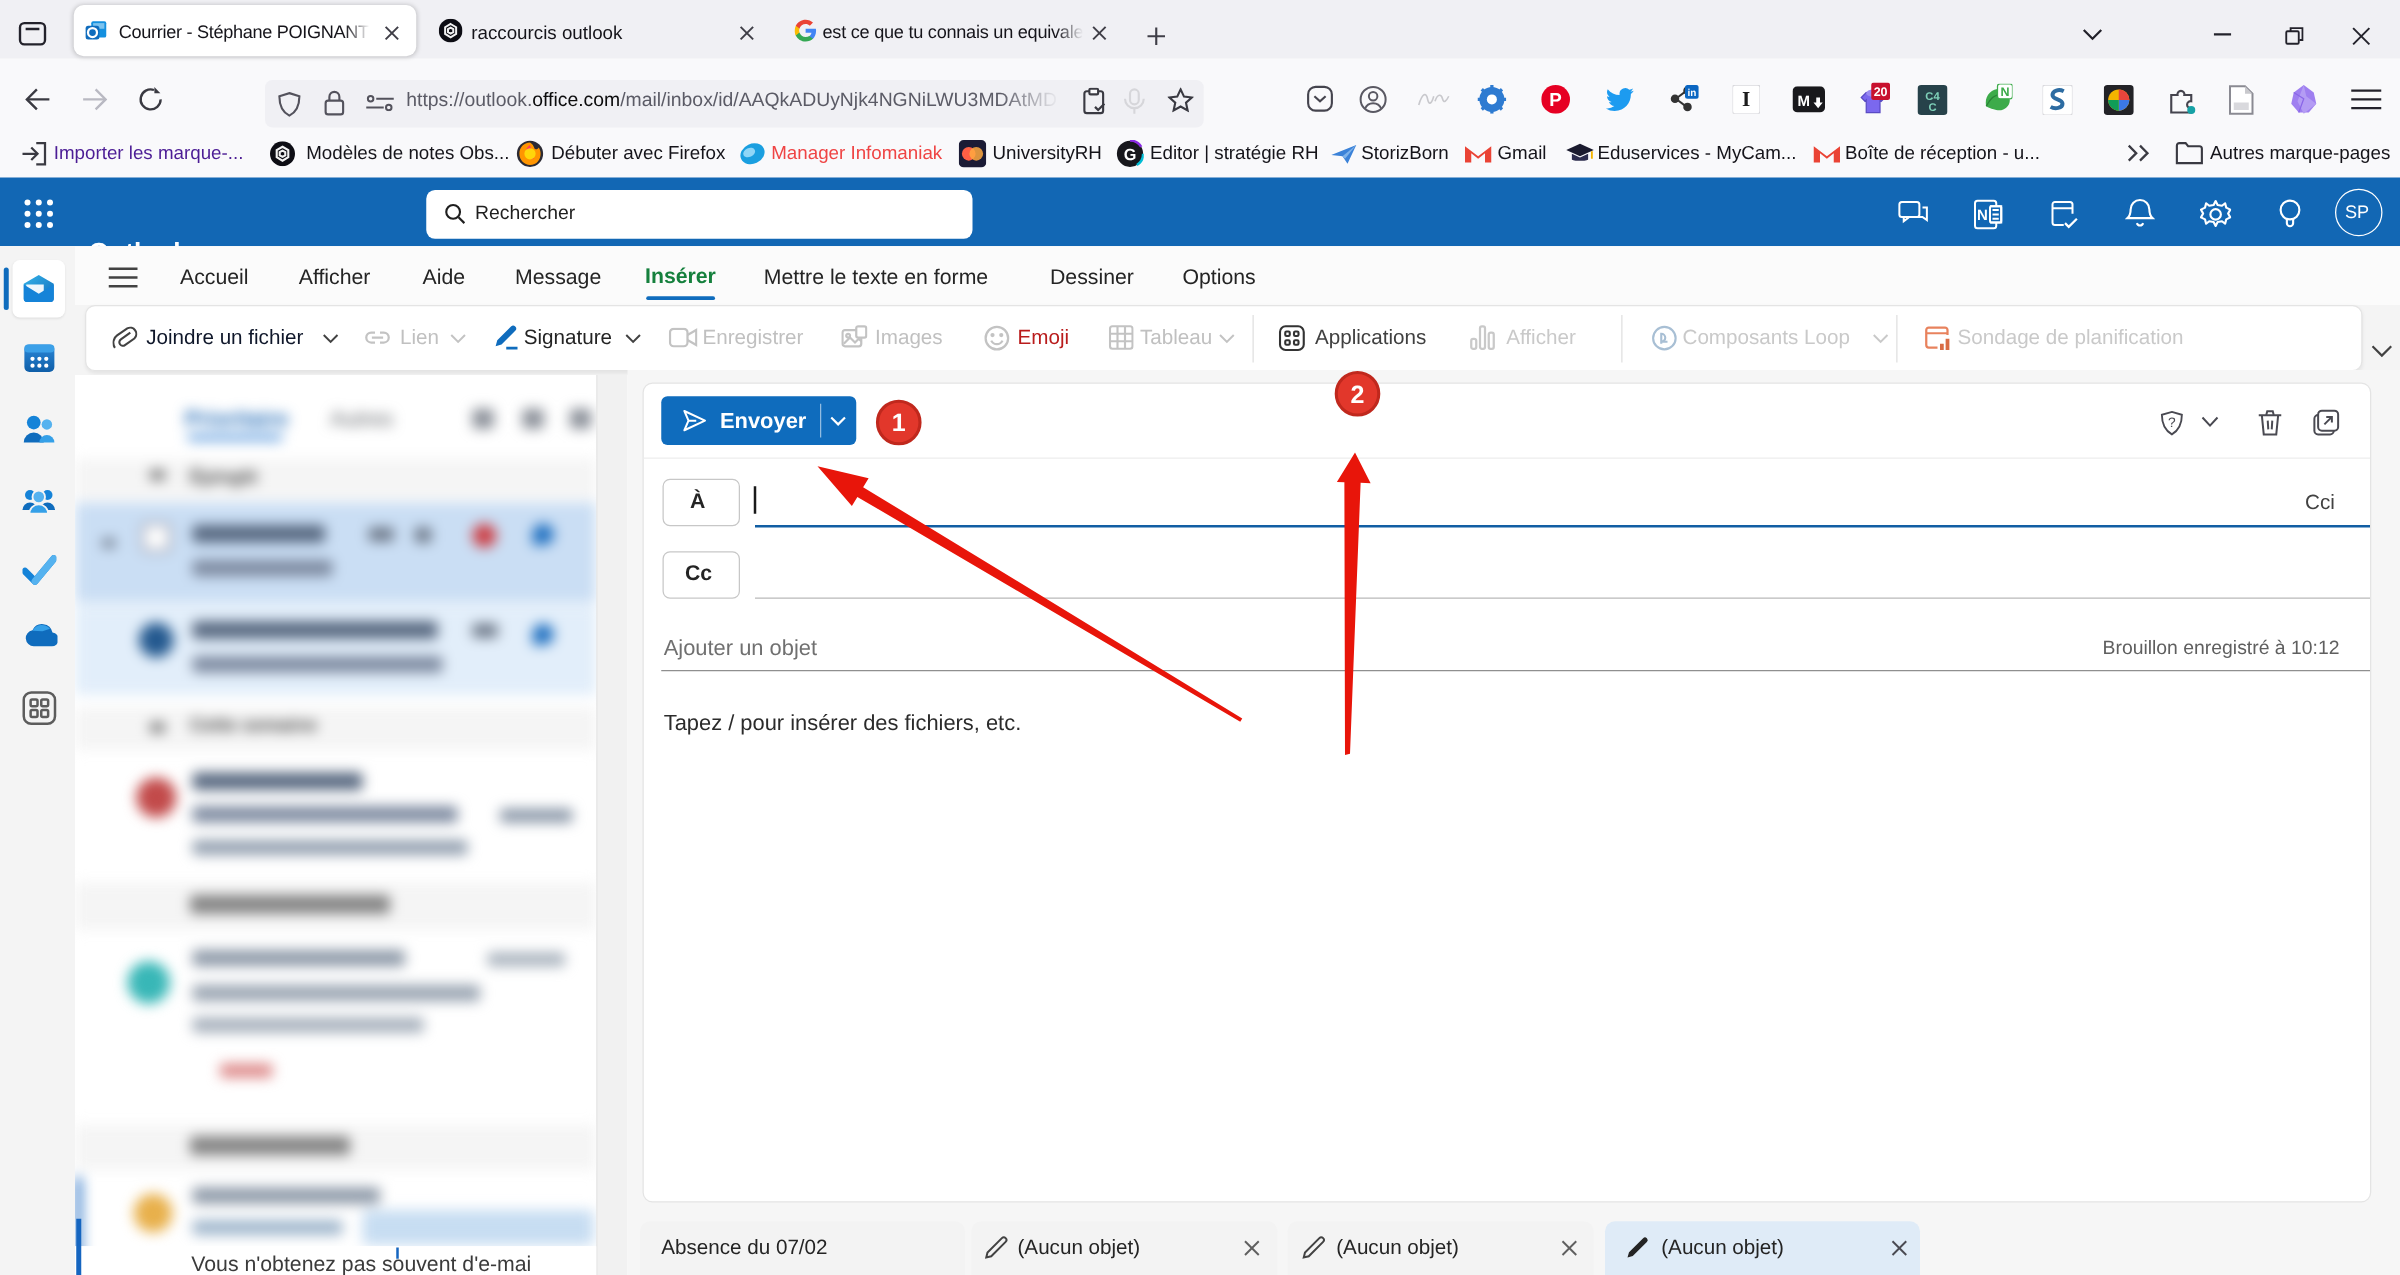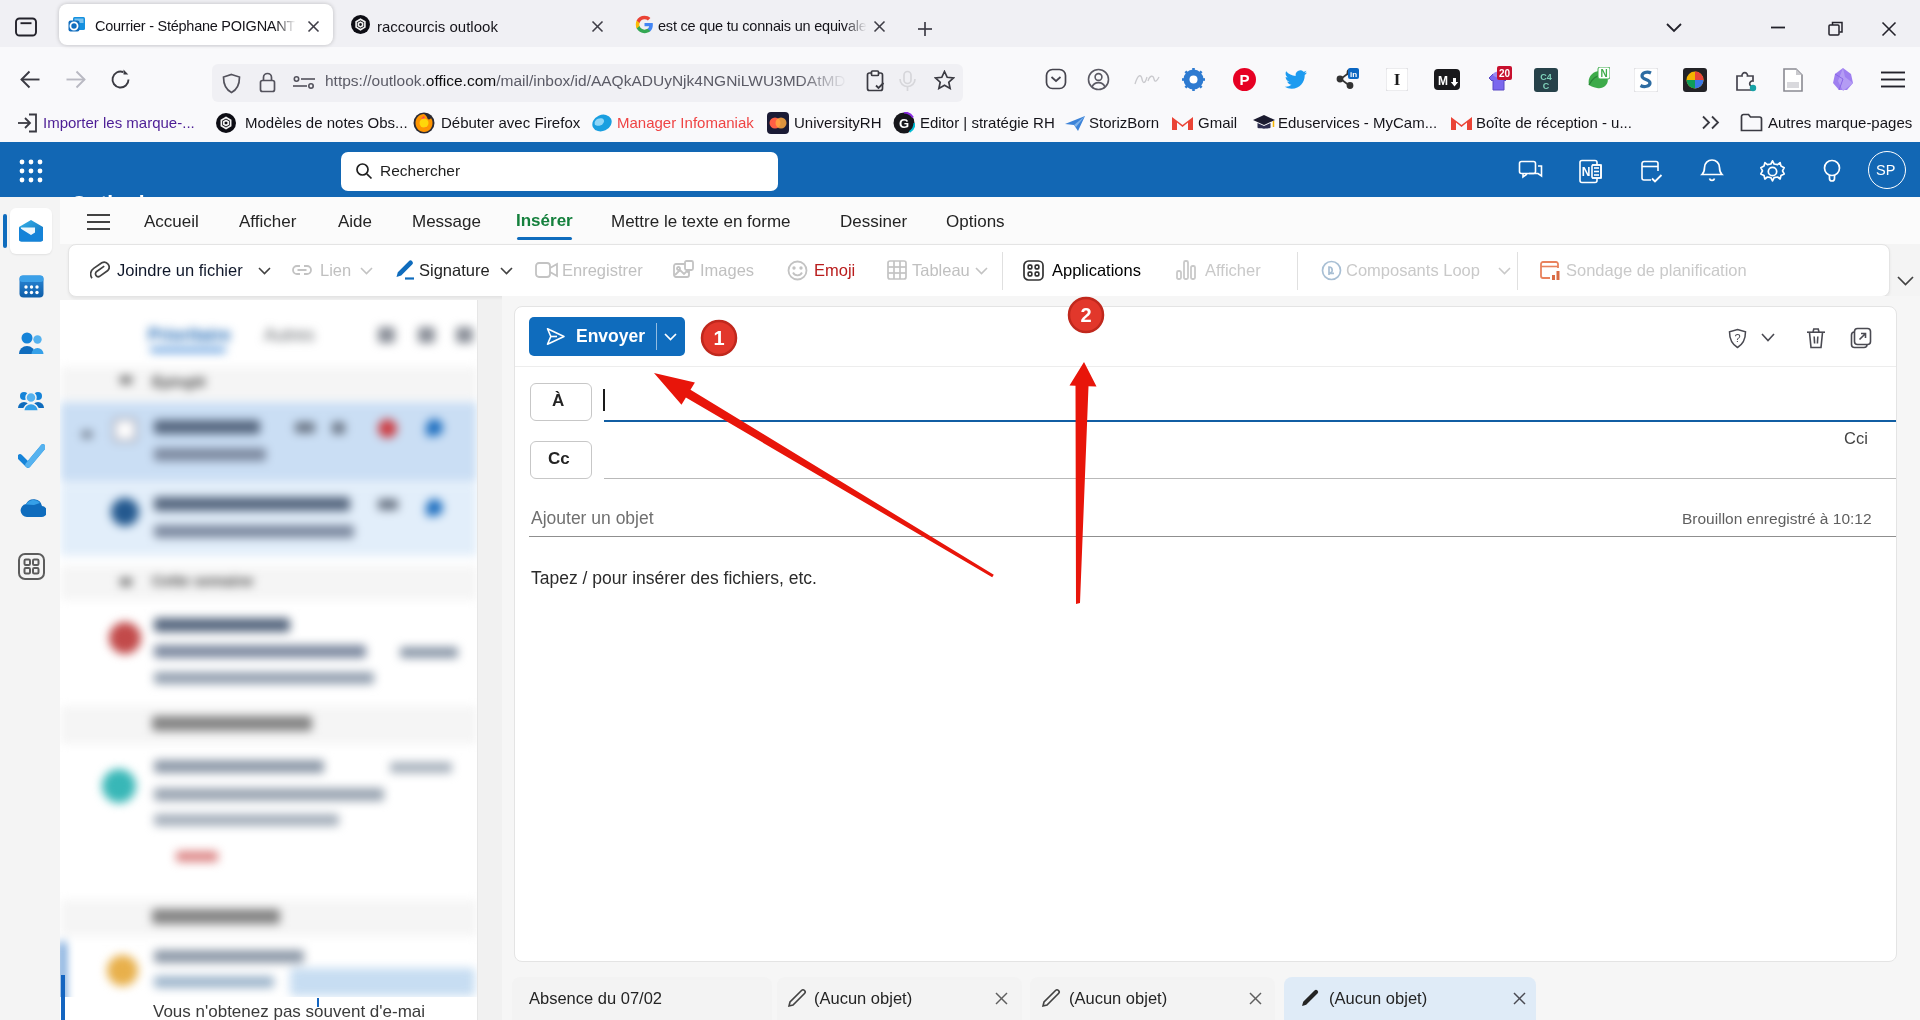--- a/index.html
+++ b/index.html
@@ -424,21 +424,21 @@
     <polyline points="1,1 6.5,6.5 12,1"></polyline>
   </svg>
 <div class="a" style="left:1002px;top:252px;width:1px;height:38px;background:#e0e0e0;"></div>
 <svg class="a" style="left:1023px;top:260px" width="21" height="21" viewBox="0 0 21 21" fill="none" stroke="#333" stroke-width="1.7">
     <rect x="1" y="1" width="19" height="19" rx="4.5"></rect>
     <rect x="5.2" y="5.2" width="3.6" height="3.6" rx="1"></rect>
     <rect x="12.2" y="5.2" width="3.6" height="3.6" rx="1"></rect>
     <rect x="5.2" y="12.2" width="3.6" height="3.6" rx="1"></rect>
     <rect x="12.2" y="12.2" width="3.6" height="3.6" rx="1"></rect>
   </svg>
-<div class="t" style="left:1052px;top:261px;font-size:16.5px;color:#000000;">Applications</div>
+<div class="t" style="left:1052px;top:261px;font-size:16.5px;color:#404040;">Applications</div>
 <svg class="a" style="left:1176px;top:259px" width="20" height="22" viewBox="0 0 20 22" fill="none" stroke="#c9c9c9" stroke-width="1.8">
     <rect x="1" y="12" width="4" height="8" rx="1.5"></rect>
     <rect x="8" y="2" width="4" height="18" rx="1.5"></rect>
     <rect x="15" y="7" width="4" height="13" rx="1.5"></rect>
   </svg>
 <div class="t" style="left:1205px;top:261px;font-size:16.5px;color:#c9c9c9;">Afficher</div>
 <div class="a" style="left:1297px;top:252px;width:1px;height:38px;background:#e0e0e0;"></div>
 <svg class="a" style="left:1321px;top:260px" width="21" height="21" viewBox="0 0 21 21" fill="none" stroke="#a8bfd4" stroke-width="1.7">
     <circle cx="10.5" cy="10.5" r="9"></circle>
     <path d="M8 15 V7 a3.2 3.2 0 1 1 0 6.4 h5"></path>
@@ -611,21 +611,21 @@
     <rect x="4.5" y="1.5" width="16" height="16" rx="3"></rect>
     <path d="M4.5 5 a3 3 0 0 0 -3 3 v9.5 a3 3 0 0 0 3 3 h9.5 a3 3 0 0 0 3 -3"></path>
     <path d="M9.5 12.5 L15.5 6.5 M15.5 11 V6.5 H11"></path>
   </svg>
 <div class="a" style="left:515px;top:366px;width:1381px;height:1px;background:#ededed;"></div>
 
 <div class="a" style="left:530px;top:383px;width:62px;height:38px;background:#fff;border:1px solid #c7c7c7;border-radius:6px;"></div>
 <div class="t" style="left:552px;top:391px;font-size:17px;font-weight:bold;color:#242424;">À</div>
 <div class="a" style="left:603px;top:389px;width:1.6px;height:22px;background:#1a1a1a;"></div>
 <div class="a" style="left:604px;top:420px;width:1292px;height:2.2px;background:#115ea3;"></div>
-<div class="t" style="left:1844px;top:393px;font-size:16.5px;color:#424242;margin-top:36px;">Cci</div>
+<div class="t" style="left:1844px;top:393px;font-size:16.5px;color:#424242;">Cci</div>
 
 <div class="a" style="left:530px;top:441px;width:62px;height:38px;background:#fff;border:1px solid #c7c7c7;border-radius:6px;"></div>
 <div class="t" style="left:548px;top:449px;font-size:17px;font-weight:bold;color:#242424;">Cc</div>
 <div class="a" style="left:604px;top:478px;width:1292px;height:1px;background:#b9b9b9;"></div>
 
 <div class="t" style="left:531px;top:508px;font-size:17.5px;color:#707070;">Ajouter un objet</div>
 <div class="t" style="left:1682px;top:510px;font-size:15.5px;color:#5f5f5f;">Brouillon enregistré à 10:12</div>
 <div class="a" style="left:529px;top:536px;width:1367px;height:1px;background:#8f8f8f;"></div>
 
 <div class="t" style="left:531px;top:568px;font-size:17.5px;color:#2b2b2b;">Tapez / pour insérer des fichiers, etc.</div>

